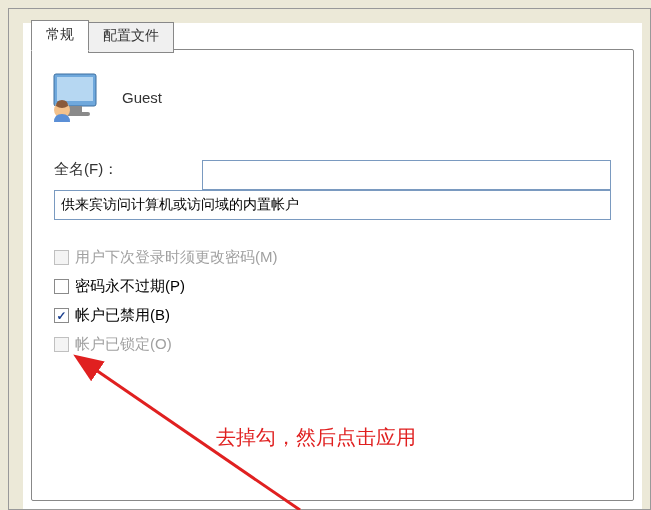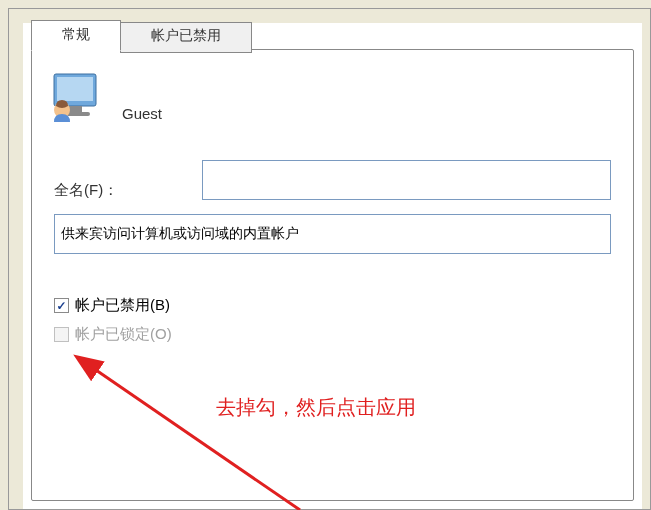--- a/index.html
+++ b/index.html
@@ -31,21 +31,21 @@
       border-top: none;
     }
     .tabs {
       position: absolute;
       top: -1px;
       left: 8px;
       display: flex;
       z-index: 2;
     }
     .tab {
-      padding: 4px 30px 5px;
+      padding: 4px 14px 5px;
       border: 1px solid #888;
       background: #f0f0f0;
       font-size: 14px;
       color: #333;
       margin-right: -1px;
       cursor: pointer;
       position: relative;
     }
     .tab.active {
       background: #fff;
@@ -60,49 +60,48 @@
       top: 26px;
       left: 8px;
       right: 8px;
       bottom: 8px;
       border: 1px solid #888;
       background: #fff;
       border-radius: 2px;
     }
     .header-row {
       display: flex;
-      align-items: flex-end;
+      align-items: center;
       padding: 22px 18px 18px 18px;
     }
     .user-icon {
       width: 50px;
       height: 50px;
       margin-right: 22px;
     }
     .user-name {
       font-size: 15px;
       color: #333;
       font-family: Tahoma, sans-serif;
     }
     .form-section {
       padding: 20px 22px 0 22px;
     }
     .form-row {
       display: flex;
-      align-items: flex-end;
-      margin-bottom: 14px;
+      align-items: flex-start;
     }
     .form-label {
       width: 148px;
       font-size: 15px;
       color: #333;
     }
     .text-input {
       flex: 1;
-      height: 40px;
+      height: 30px;
       border: 1px solid #7a9ac0;
       padding: 2px 6px;
       font-size: 14px;
       font-family: SimSun, sans-serif;
       outline: none;
     }
     .checkbox-section {
       padding: 28px 22px 0 22px;
     }
     .checkbox-row {
@@ -153,21 +152,21 @@
   </style>
 </head>
 <body>
 
 <div class="outer-border">
 
   <div class="dialog">
 
     <div class="tabs">
       <div class="tab active">常规</div>
-      <div class="tab">帐户已禁用</div>
+      <div class="tab">配置文件</div>
     </div>
 
     <div class="tab-panel">
 
       <div class="header-row">
         <span class="user-icon">
           <svg viewBox="0 0 50 50" width="50" height="50">
             <rect x="4" y="2" width="42" height="32" rx="2" fill="#6fa8dc" stroke="#3d6fa0" stroke-width="1"></rect>
             <rect x="7" y="5" width="36" height="24" fill="#b6d7f2"></rect>
             <rect x="18" y="34" width="14" height="6" fill="#8a8a8a"></rect>
@@ -186,22 +185,30 @@
           <span class="form-label">全名(F)：</span>
           <input type="text" class="text-input" value="" style="">
         </div>
         <div class="form-row">
           <input type="text" class="text-input" value="供来宾访问计算机或访问域的内置帐户" style="">
         </div>
       </div>
 
       <div class="checkbox-section">
 
-
-
+        <div class="checkbox-row disabled">
+          <span class="cb"></span>
+          <span>用户下次登录时须更改密码(M)</span>
+        </div>
+
+
+        <div class="checkbox-row">
+          <span class="cb"></span>
+          <span>密码永不过期(P)</span>
+        </div>
 
         <div class="checkbox-row">
           <span class="cb checked"></span>
           <span>帐户已禁用(B)</span>
         </div>
 
         <div class="checkbox-row disabled">
           <span class="cb"></span>
           <span>帐户已锁定(O)</span>
         </div>
@@ -214,13 +221,13 @@
 
 <svg class="arrow-svg" style="left:0; top:0;" width="651" height="510">
   <defs>
     <marker id="arrowhead" markerWidth="10" markerHeight="8" refX="2" refY="4" orient="auto">
       <polygon points="0 0, 10 4, 0 8" fill="#e02020"></polygon>
     </marker>
   </defs>
   <line x1="300" y1="510" x2="93" y2="368" stroke="#e02020" stroke-width="3" marker-end="url(#arrowhead)"></line>
 </svg>
 
-<div class="annotation" style="left:216px; top:394px;">去掉勾，然后点击应用</div>
+<div class="annotation" style="left:216px; top:424px;">去掉勾，然后点击应用</div>
 
 </body></html>

